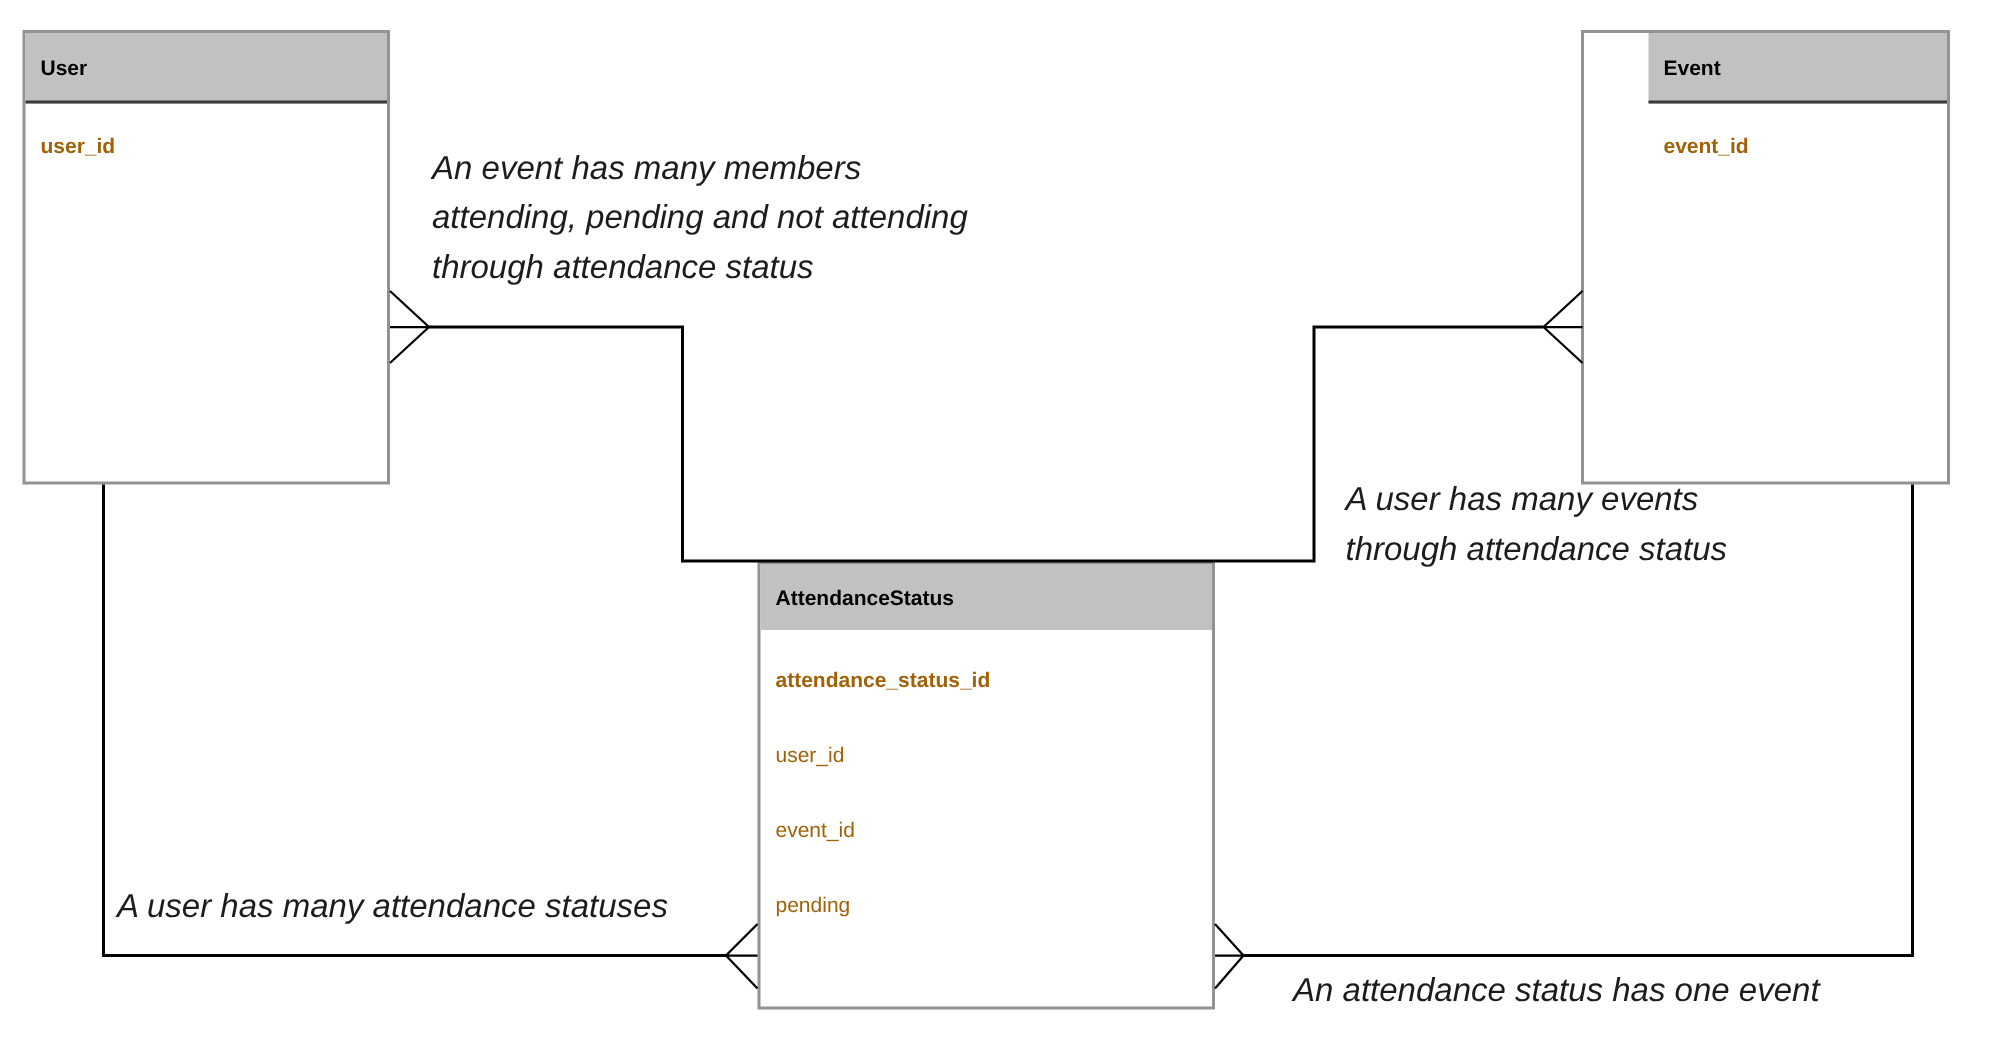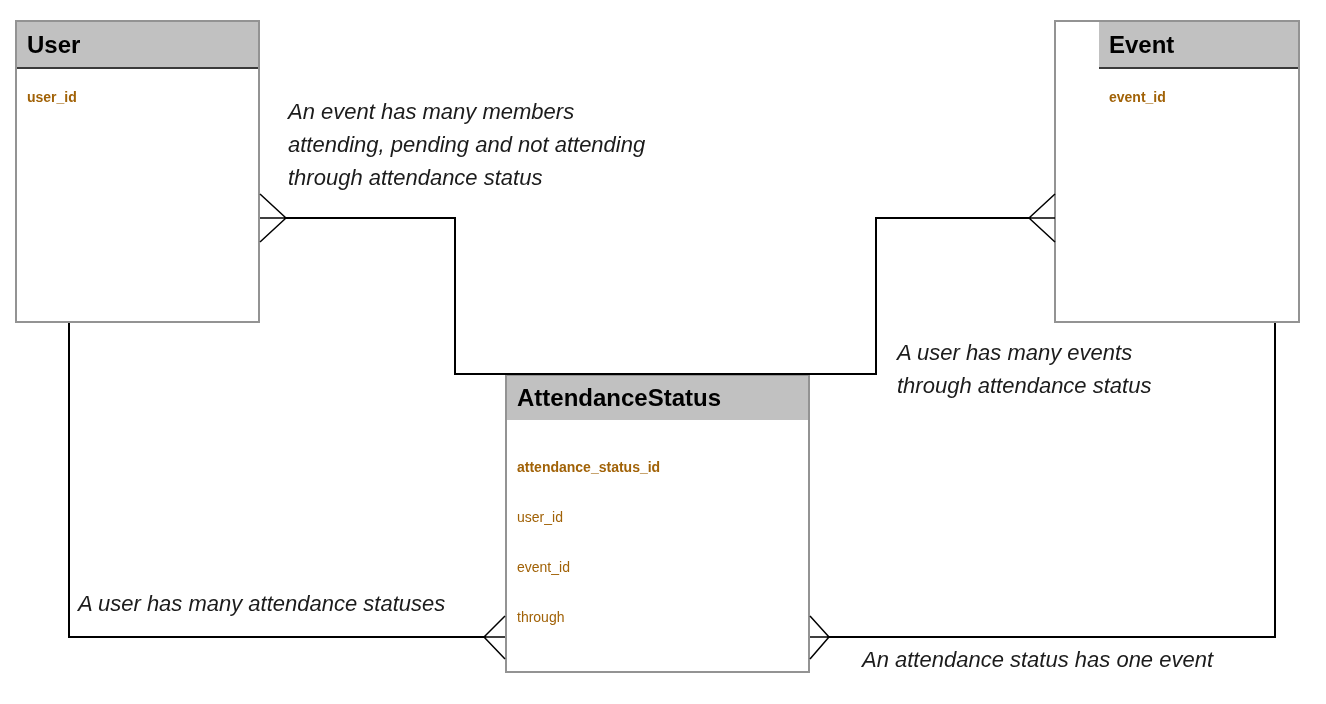--- a/index.html
+++ b/index.html
@@ -28,45 +28,45 @@
     box-sizing:border-box;
     z-index:1;
   }
   .entity--user{left:15px;top:20px;width:245px;height:303px;}
   .entity--event{left:1054px;top:20px;width:246px;height:303px;padding-left:43px;}
   .entity--attendance{left:505px;top:374px;width:305px;height:299px;}
   .entity__header{
     background:var(--header-bg);
     display:flex;align-items:center;
     padding-left:10px;
-    font-weight:700;font-size:24px;color:#000;
+    font-weight:700;font-size:14px;color:#000;
   }
   .entity--user .entity__header,
   .entity--event .entity__header{
     height:45px;border-bottom:2px solid var(--header-separator);
   }
   .entity--attendance .entity__header{height:44px;}
   .entity__fields{padding-left:10px;}
   .entity--user .entity__fields,
   .entity--event .entity__fields{padding-top:3px;}
-  .entity--attendance .entity__fields{padding-top:22px;}
+  .entity--attendance .entity__fields{padding-top:8px;}
   .field-row{
     height:50px;display:flex;align-items:center;
     font-size:14px;color:#a16207;
   }
   .field-row.bold{font-weight:700;}
   .note{
     position:absolute;
     font-size:22px;line-height:33px;color:var(--text);
     white-space:pre-line;
     z-index:3;
     font-style:italic;
   }
   .note--top{left:288px;top:95px;}
-  .note--mid-right{left:897px;top:336px;}
+  .note--mid-right{left:897px;top:316px;}
   .note--bl-above{left:78px;top:587px;}
   .note--bl-below{left:95px;top:642px;}
   .note--br-above{left:829px;top:588px;}
   .note--br-below{left:862px;top:643px;}
   svg path{fill:none;}
   .conn{stroke:var(--line);stroke-width:2;}
   .foot{stroke:var(--line);stroke-width:1.5;}
 </style>
 </head>
 <body>
@@ -103,21 +103,21 @@
       <div class="field-row bold">event_id</div>
     </div>
   </div>
 
   <div class="entity entity--attendance">
     <div class="entity__header">AttendanceStatus</div>
     <div class="entity__fields">
       <div class="field-row bold">attendance_status_id</div>
       <div class="field-row">user_id</div>
       <div class="field-row">event_id</div>
-      <div class="field-row">through</div>
+      <div class="field-row">pending</div>
     </div>
   </div>
 
   <div class="note note--top">An event has many members
 attending, pending and not attending
 through attendance status</div>
   <div class="note note--mid-right">A user has many events
 through attendance status</div>
   <div class="note note--bl-above">A user has many attendance statuses</div>
   <div class="note note--br-below">An attendance status has one event</div>

